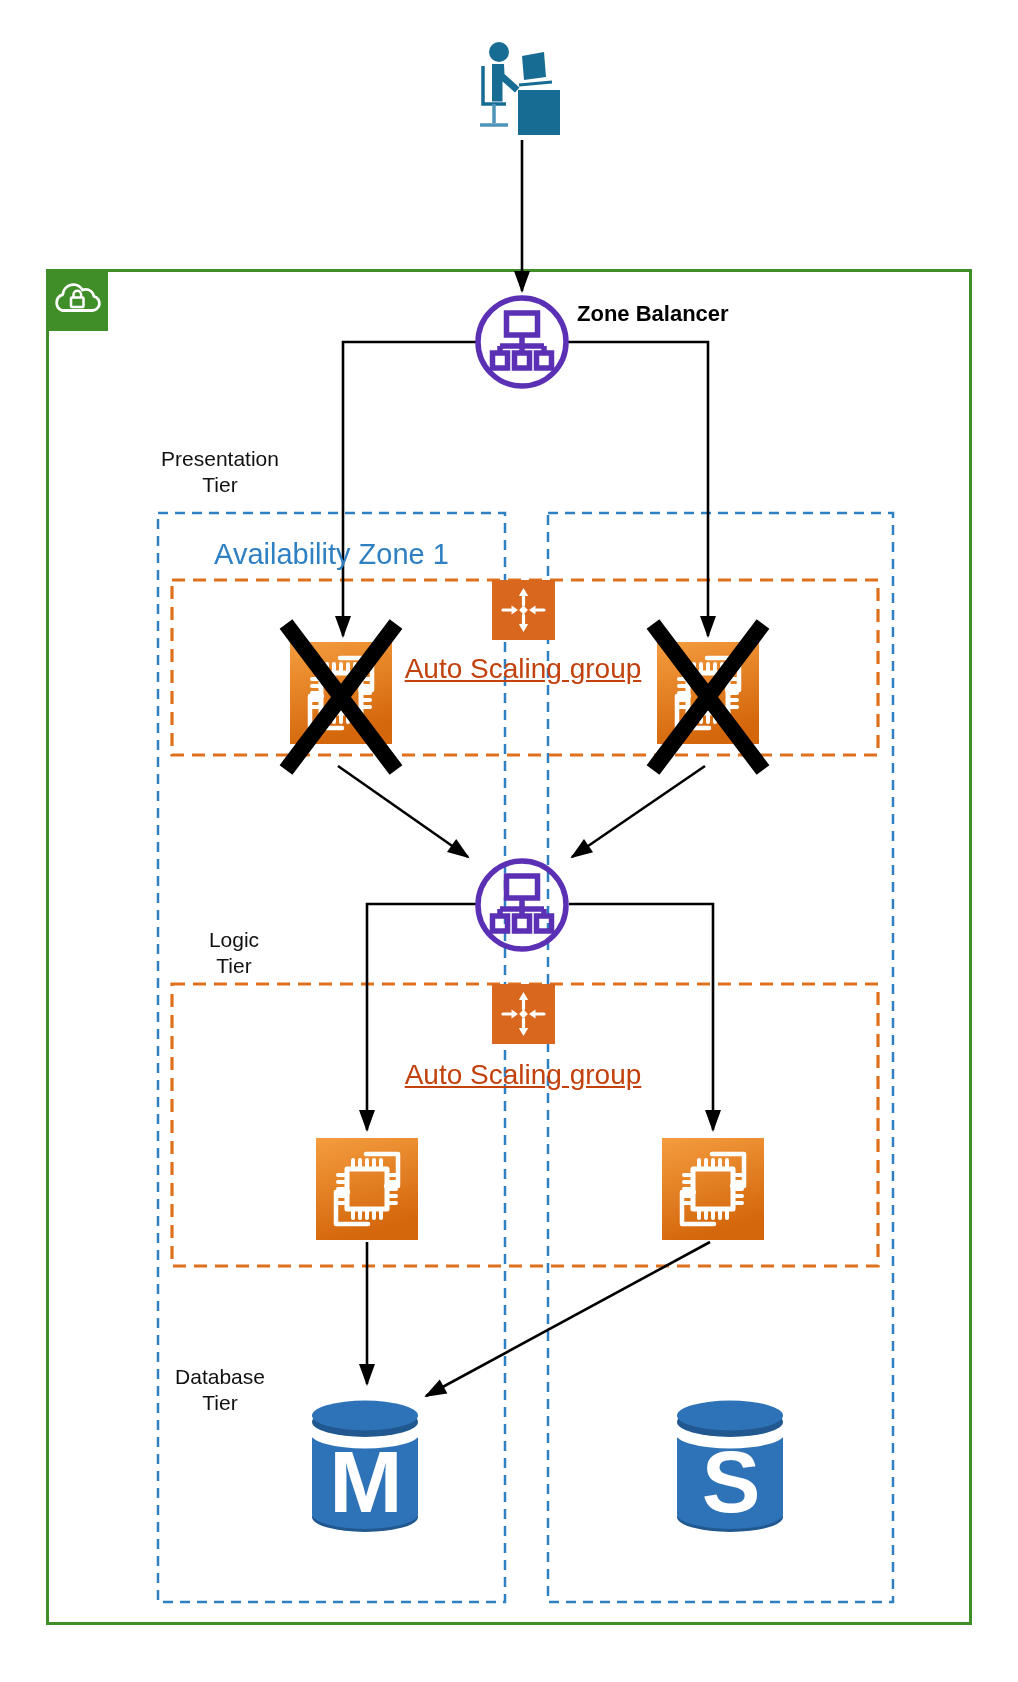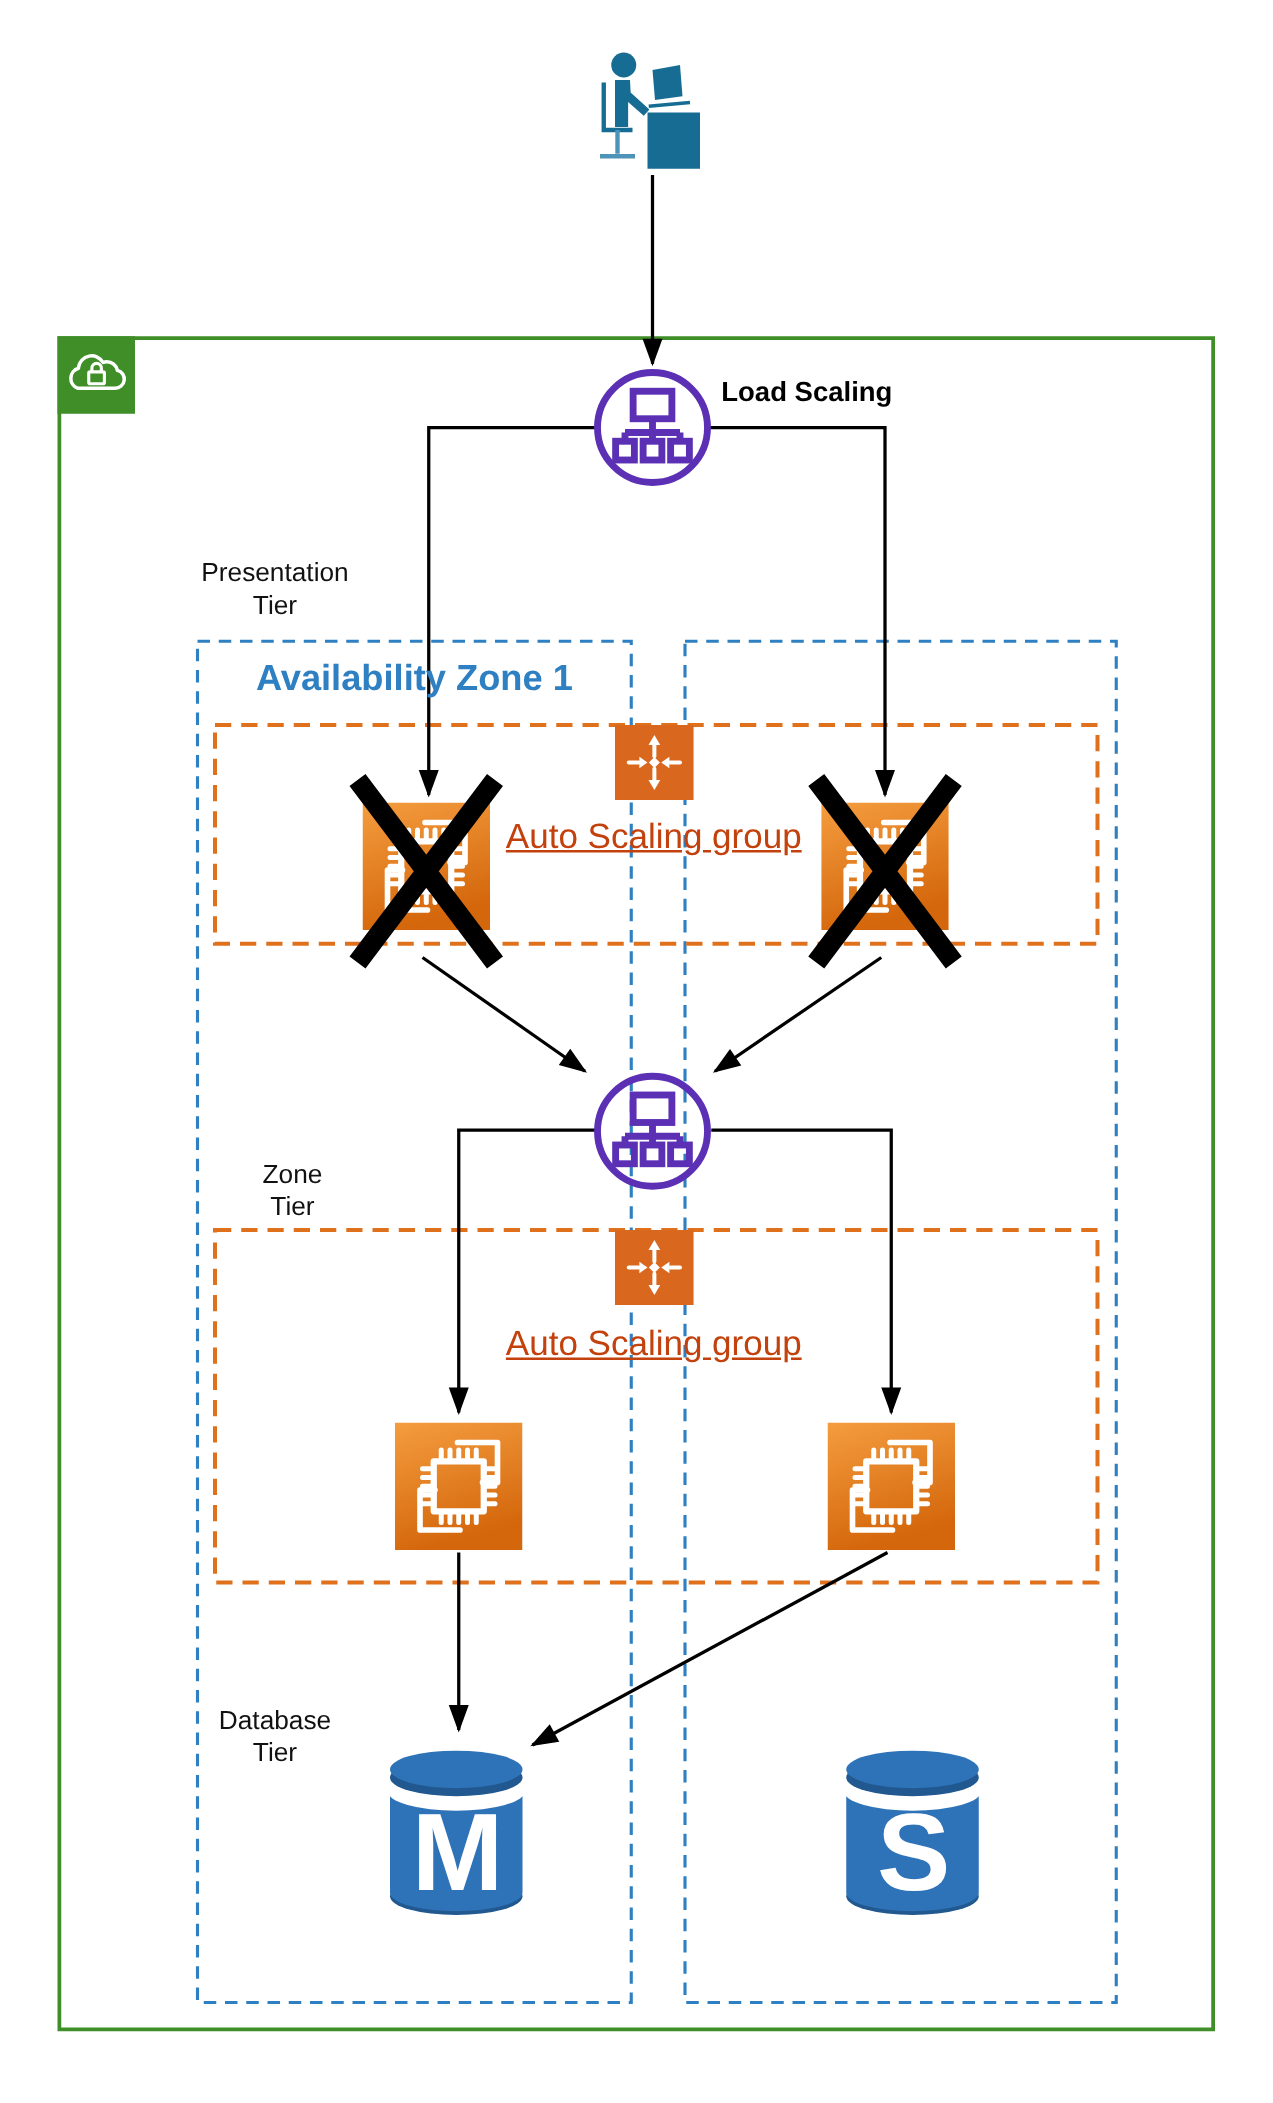--- a/index.html
+++ b/index.html
@@ -132,35 +132,35 @@
 
     <use href="#sym-ec2" x="316" y="1138" width="102" height="102"></use>
     <use href="#sym-ec2" x="662" y="1138" width="102" height="102"></use>
 
     <use href="#sym-db" x="310" y="1388" width="110" height="148"></use>
     <use href="#sym-db" x="675" y="1388" width="110" height="148"></use>
     <text x="366" y="1512" text-anchor="middle" font-family="Liberation Sans, sans-serif" font-size="88" font-weight="700" fill="#ffffff">M</text>
     <text x="731" y="1512" text-anchor="middle" font-family="Liberation Sans, sans-serif" font-size="88" font-weight="700" fill="#ffffff">S</text>
   </svg>
 
-  <div class="lbl lb-label" style="left:577px;top:301px;">Load Scaling</div>
+  <div class="lbl lb-label" style="left:577px;top:301px;">Zone Balancer</div>
 
   <div class="lbl tier-label" style="left:120px;top:446px;width:200px;">
     <div>Presentation</div>
     <div>Tier</div>
   </div>
 
   <div class="lbl tier-label" style="left:154px;top:927px;width:160px;">
-    <div>Zone</div>
+    <div>Logic</div>
     <div>Tier</div>
   </div>
 
   <div class="lbl tier-label" style="left:130px;top:1364px;width:180px;">
     <div>Database</div>
     <div>Tier</div>
   </div>
 
-  <div class="lbl az-label" style="left:158px;top:527px;width:347px;font-weight:bold;">Availability Zone 1</div>
+  <div class="lbl az-label" style="left:158px;top:538px;width:347px;">Availability Zone 1</div>
 
   <div class="lbl asg-label" style="left:323px;top:653px;width:400px;">Auto Scaling group</div>
   <div class="lbl asg-label" style="left:323px;top:1059px;width:400px;">Auto Scaling group</div>
 
 </div>
 
 </body></html>

